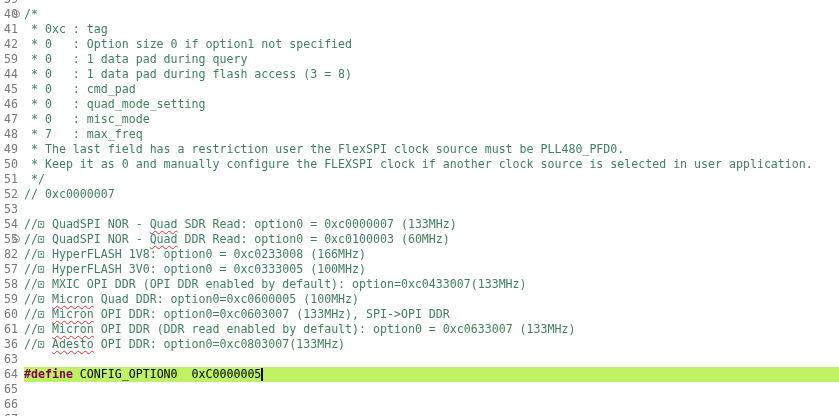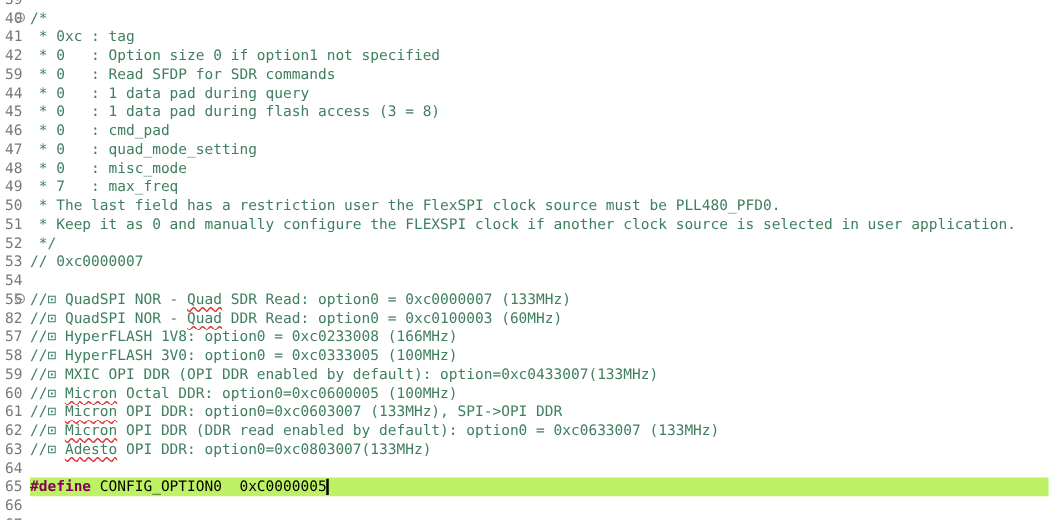--- a/index.html
+++ b/index.html
@@ -51,50 +51,49 @@
       <div class="ln"><span>52</span></div>
       <div class="ln"><span>53</span></div>
       <div class="ln"><span>54</span></div>
       <div class="ln"><span>55</span><span class="fold"></span></div>
       <div class="ln"><span>82</span></div>
       <div class="ln"><span>57</span></div>
       <div class="ln"><span>58</span></div>
       <div class="ln"><span>59</span></div>
       <div class="ln"><span>60</span></div>
       <div class="ln"><span>61</span></div>
-      <div class="ln"><span>62</span></div>
+      <div class="ln"><span>36</span></div>
       <div class="ln"><span>63</span></div>
       <div class="ln"><span>64</span></div>
       <div class="ln"><span>65</span></div>
       <div class="ln"><span>66</span></div>
       <div class="ln"><span>67</span></div>
     </div>
   <div class="code" id="code">
       <div class="line"><span class="comment"></span></div>
       <div class="line"><span class="comment">/*</span></div>
       <div class="line"><span class="comment"> * 0xc : tag</span></div>
       <div class="line"><span class="comment"> * 0   : Option size 0 if option1 not specified</span></div>
-      <div class="line"><span class="comment"> * 0   : Read SFDP for SDR commands</span></div>
       <div class="line"><span class="comment"> * 0   : 1 data pad during query</span></div>
       <div class="line"><span class="comment"> * 0   : 1 data pad during flash access (3 = 8)</span></div>
       <div class="line"><span class="comment"> * 0   : cmd_pad</span></div>
       <div class="line"><span class="comment"> * 0   : quad_mode_setting</span></div>
       <div class="line"><span class="comment"> * 0   : misc_mode</span></div>
       <div class="line"><span class="comment"> * 7   : max_freq</span></div>
       <div class="line"><span class="comment"> * The last field has a restriction user the FlexSPI clock source must be PLL480_PFD0.</span></div>
       <div class="line"><span class="comment"> * Keep it as 0 and manually configure the FLEXSPI clock if another clock source is selected in user application.</span></div>
       <div class="line"><span class="comment"> */</span></div>
       <div class="line"><span class="comment">// 0xc0000007</span></div>
       <div class="line"><span class="comment"></span></div>
       <div class="line"><span class="comment">//⊡ QuadSPI NOR - </span><span class="comment squiggle">Quad</span><span class="comment"> SDR Read: option0 = 0xc0000007 (133MHz)</span></div>
       <div class="line"><span class="comment">//⊡ QuadSPI NOR - </span><span class="comment squiggle">Quad</span><span class="comment"> DDR Read: option0 = 0xc0100003 (60MHz)</span></div>
       <div class="line"><span class="comment">//⊡ HyperFLASH 1V8: option0 = 0xc0233008 (166MHz)</span></div>
       <div class="line"><span class="comment">//⊡ HyperFLASH 3V0: option0 = 0xc0333005 (100MHz)</span></div>
       <div class="line"><span class="comment">//⊡ MXIC OPI DDR (OPI DDR enabled by default): option=0xc0433007(133MHz)</span></div>
-      <div class="line"><span class="comment">//⊡ </span><span class="comment squiggle">Micron</span><span class="comment"> Octal DDR: option0=0xc0600005 (100MHz)</span></div>
+      <div class="line"><span class="comment">//⊡ </span><span class="comment squiggle">Micron</span><span class="comment"> Quad DDR: option0=0xc0600005 (100MHz)</span></div>
       <div class="line"><span class="comment">//⊡ </span><span class="comment squiggle">Micron</span><span class="comment"> OPI DDR: option0=0xc0603007 (133MHz), SPI-&gt;OPI DDR</span></div>
       <div class="line"><span class="comment">//⊡ </span><span class="comment squiggle">Micron</span><span class="comment"> OPI DDR (DDR read enabled by default): option0 = 0xc0633007 (133MHz)</span></div>
       <div class="line"><span class="comment">//⊡ </span><span class="comment squiggle">Adesto</span><span class="comment"> OPI DDR: option0=0xc0803007(133MHz)</span></div>
       <div class="line"><span class="comment"></span></div>
       <div class="line current"><span class="directive">#define</span><span class="plain"> CONFIG_OPTION0  0xC0000005</span><span class="caret"></span></div>
       <div class="line"><span class="comment"></span></div>
       <div class="line"><span class="comment"></span></div>
     </div>
 </div>
 

